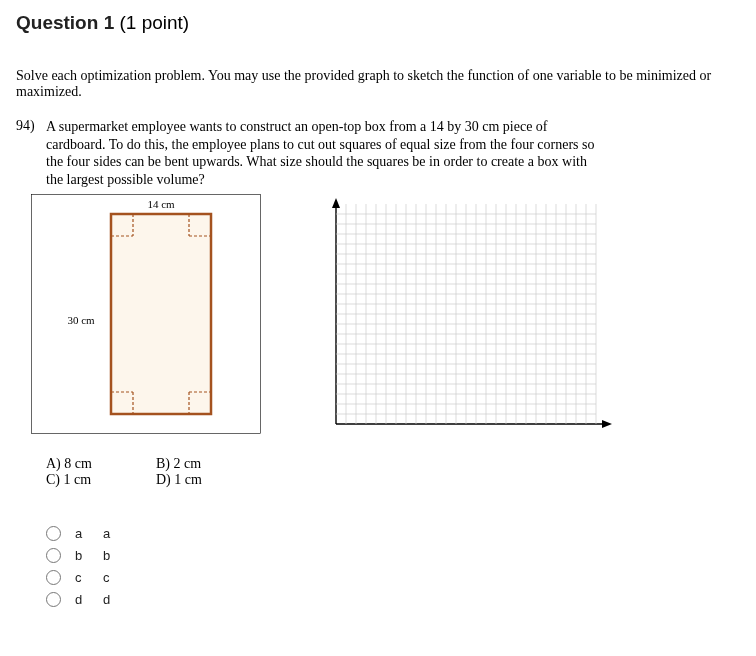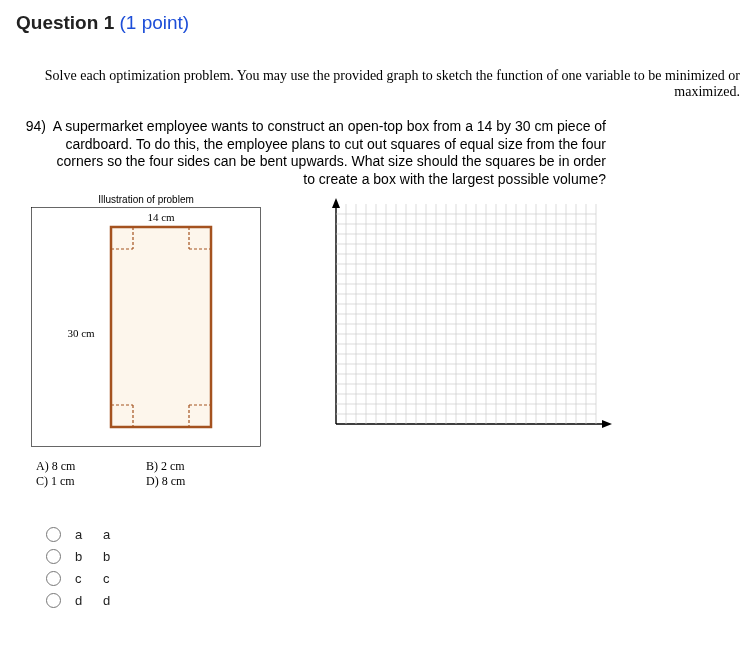--- a/index.html
+++ b/index.html
@@ -11,58 +11,56 @@
     padding: 12px 16px;
   }
   .q-header {
     font-size: 19px;
     font-weight: 700;
     color: #222;
     margin-bottom: 6px;
   }
   .q-header .points {
     font-weight: 400;
-    color: #1d4ed8;
+    color: #000000;
   }
   .divider { margin-top:4px; }
   .instructions {
     font-family: "Times New Roman", Times, serif;
     font-size: 14px;
     margin-top: 34px;
     margin-bottom: 18px;
-    text-align: right;
   }
   .problem-block {
-    font-family: Liberation Sans, sans-serif;
+    font-family: Liberation Serif, serif;
     font-size: 14px;
     display: flex;
-    text-align: right;
   }
   .pnum { width: 30px; flex: 0 0 30px; }
   .ptext { flex: 1; max-width: 560px; line-height: 1.25; }
   .figure-row {
     display: flex;
     align-items: flex-start;
     margin-top: 6px;
     gap: 40px;
   }
   .illus-wrap { width: 260px; }
   .illus-title {
     font-family: Arial, sans-serif;
     font-size: 10px;
     text-align: center;
     margin-bottom: 2px;
   }
   .illus-svg { display: block; margin: 0 auto; }
   .grid-svg { display: block; }
   .choices {
     font-family: "Times New Roman", Times, serif;
-    font-size: 12px;
+    font-size: 14px;
     margin-top: 12px;
-    margin-left: 20px;
+    margin-left: 30px;
   }
   .choices-row { display: flex; gap: 40px; }
   .choice { width: 70px; }
   .answer-options {
     margin-top: 34px;
     margin-left: 30px;
     font-family: Arial, sans-serif;
     font-size: 13px;
     color: #222;
   }
@@ -93,21 +91,20 @@
 
 <div class="instructions">Solve each optimization problem.  You may use the provided graph to sketch the function of one variable to be minimized or maximized.</div>
 
 <div class="problem-block">
   <div class="pnum">94)</div>
   <div class="ptext">A supermarket employee wants to construct an open-top box from a 14 by 30 cm piece of cardboard.  To do this, the employee plans to cut out squares of equal size from the four corners so the four sides can be bent upwards.  What size should the squares be in order to create a box with the largest possible volume?</div>
 </div>
 
 <div class="figure-row">
   <div class="illus-wrap">
-    <div class="illus-title">Illustration of problem</div>
     <svg class="illus-svg" width="230" height="240" viewBox="0 0 230 240">
 
       <rect x="0.5" y="0.5" width="229" height="239" fill="none" stroke="#000" stroke-width="0.6"></rect>
 
       <text x="130" y="14" font-family="Times New Roman, serif" font-size="11" text-anchor="middle">14 cm</text>
 
       <text x="50" y="130" font-family="Times New Roman, serif" font-size="11" text-anchor="middle">30 cm</text>
 
       <rect x="80" y="20" width="100" height="200" fill="#fdf6ec" stroke="#a4521f" stroke-width="2.5"></rect>
 
@@ -190,21 +187,21 @@
   </svg>
 </div>
 
 <div class="choices">
   <div class="choices-row">
     <div class="choice">A)  8 cm</div>
     <div class="choice">B)  2 cm</div>
   </div>
   <div class="choices-row">
     <div class="choice">C)  1 cm</div>
-    <div class="choice">D)  8 cm</div>
+    <div class="choice">D)  1 cm</div>
   </div>
 </div>
 
 <div class="answer-options">
   <div class="answer-row">
     <div class="radio"></div>
     <div class="opt-letter">a</div>
     <div>a</div>
   </div>
   <div class="answer-row">

